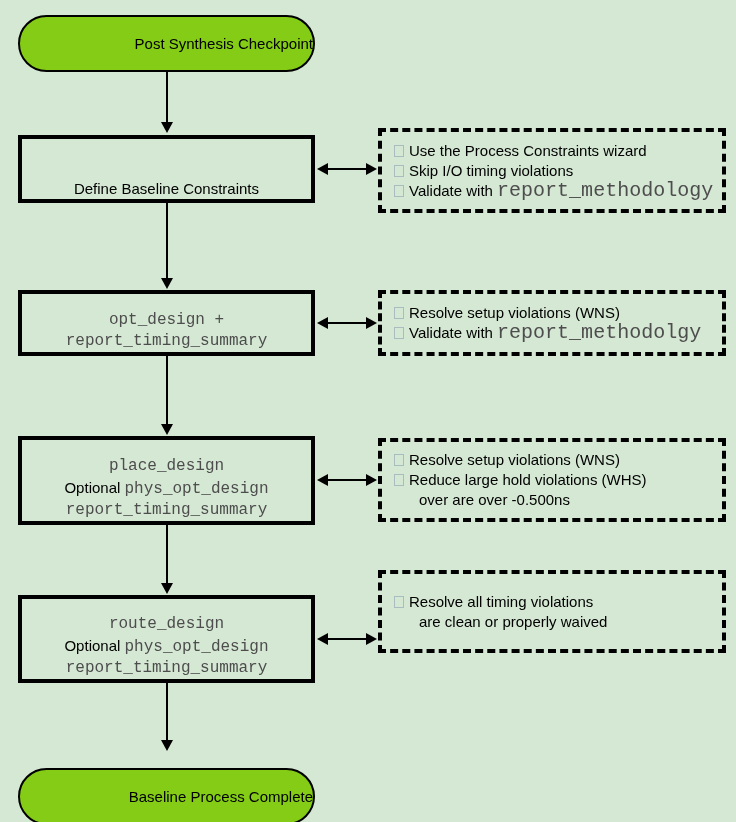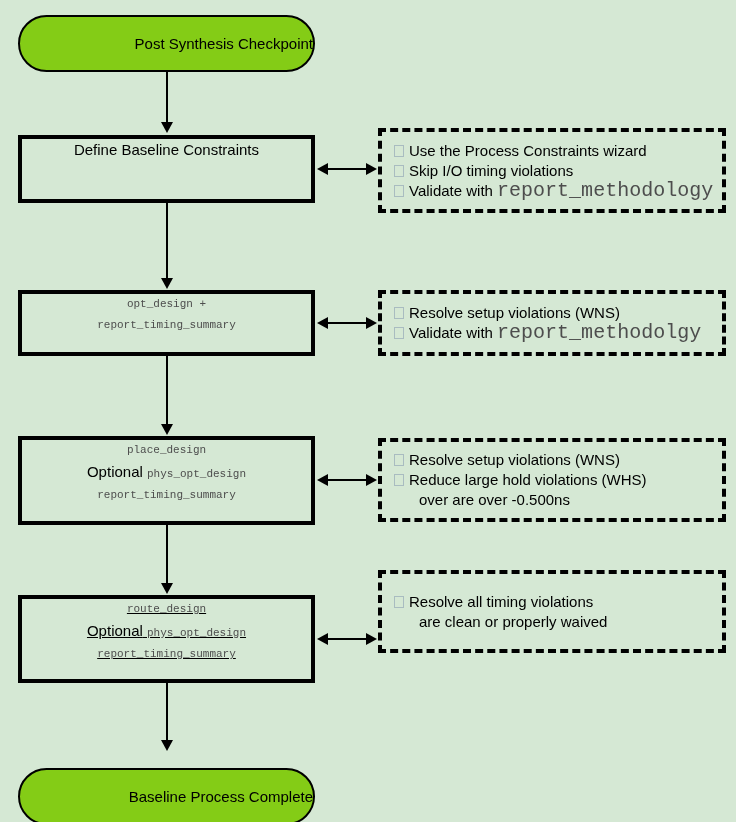--- a/index.html
+++ b/index.html
@@ -17,36 +17,36 @@
     border:2px solid #000;border-radius:29px;
     background:#84cc16;
     display:flex;align-items:center;justify-content:flex-end;
     font-size:15px;
     box-sizing:border-box;
   }
   .process{
     position:absolute;left:18px;width:297px;
     border:4px solid #000;
     background:#d5e8d4;
-    display:flex;flex-direction:column;align-items:center;justify-content:flex-start;
+    display:flex;flex-direction:column;align-items:center;justify-content:flex-end;
     font-size:15px;line-height:21px;text-align:center;
     box-sizing:border-box;
   }
   .note{
     position:absolute;left:378px;width:348px;
     border:4px dashed #000;
     background:#d5e8d4;
     display:flex;flex-direction:column;justify-content:center;
     font-size:15px;line-height:20px;
     padding:4px 6px;
     box-sizing:border-box;
   }
   .mono{
     font-family:"Liberation Mono", monospace;
-    font-size:11px;
+    font-size:16px;
     color:#4d4d4d;
   }
   .note .mono{font-size:20px;}
   .note-line{white-space:nowrap;padding-left:6px;}
   .note-cont{white-space:nowrap;padding-left:31px;}
   .bullet{
     display:inline-block;
     width:8px;height:10px;
     border:1px solid #a9bcc0;
     margin-right:5px;
@@ -141,21 +141,21 @@
     <div class="note-line"><span class="bullet"></span><span>Resolve setup violations (WNS)</span></div>
     <div class="note-line"><span class="bullet"></span><span>Reduce large hold violations (WHS)</span></div>
     <div class="note-cont">over are over -0.500ns</div>
   </div>
 
   <div class="v-arrow" style="top:525px;height:69px;">
     <div class="shaft"></div>
     <div class="head"></div>
   </div>
 
-  <div class="process" style="top:595px;height:88px;text-decoration:underline;">
+  <div class="process" style="top:595px;height:88px;">
     <div class="mono">route_design</div>
     <div><span>Optional</span> <span class="mono">phys_opt_design</span></div>
     <div class="mono">report_timing_summary</div>
   </div>
   <div class="h-arrow" style="top:633px;">
     <div class="head-left"></div>
     <div class="shaft"></div>
     <div class="head-right"></div>
   </div>
   <div class="note" style="top:570px;height:83px;">

